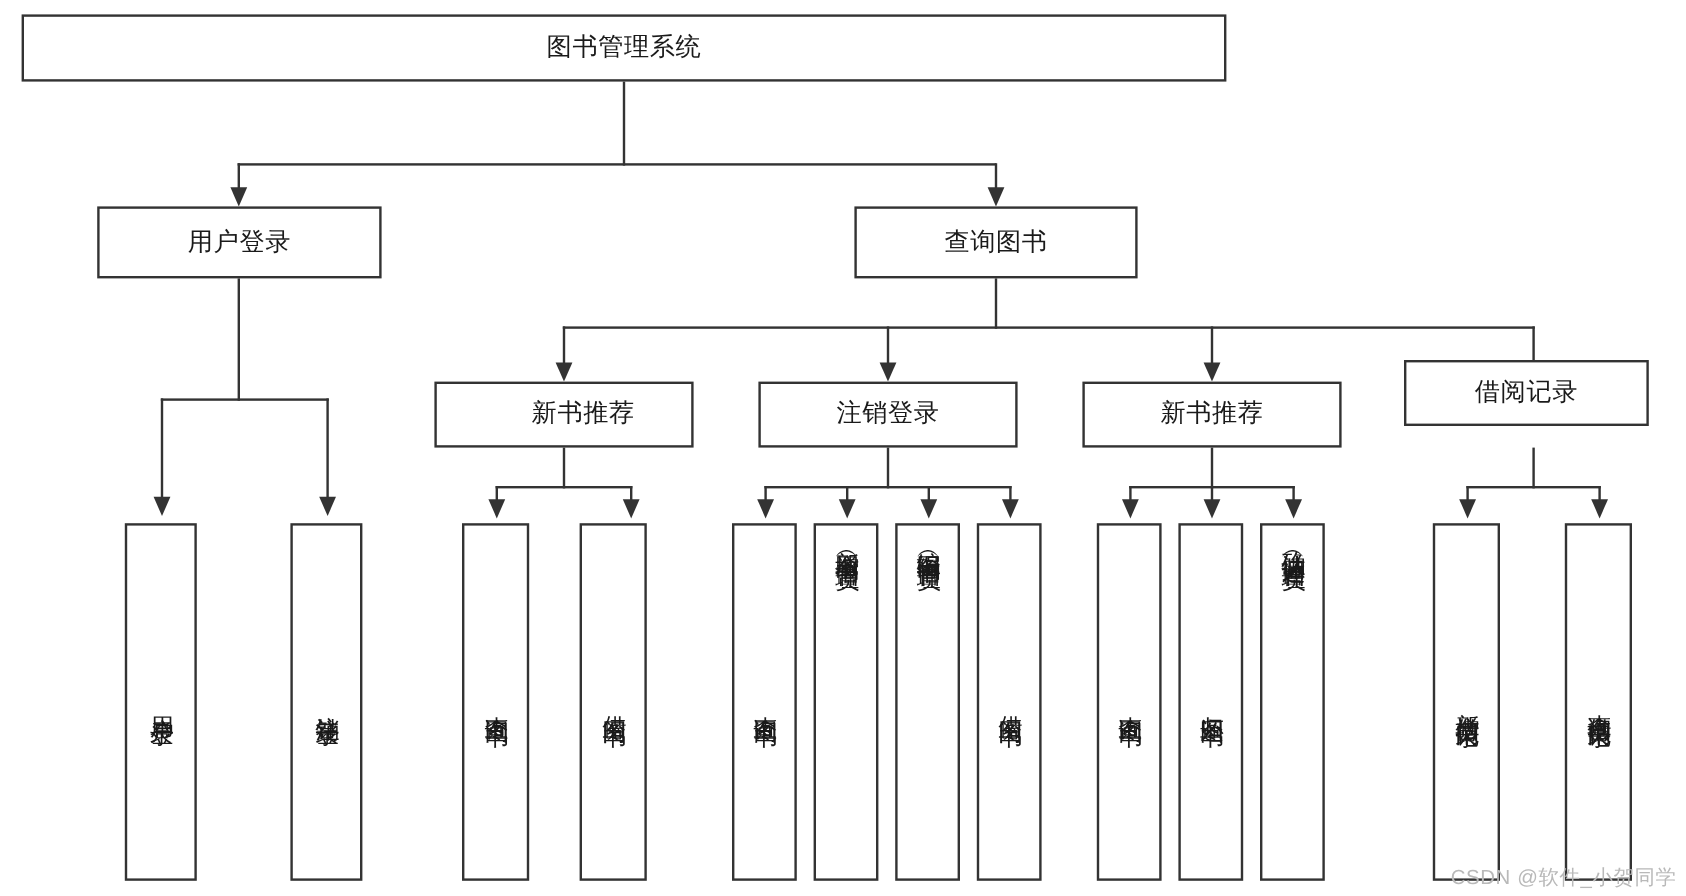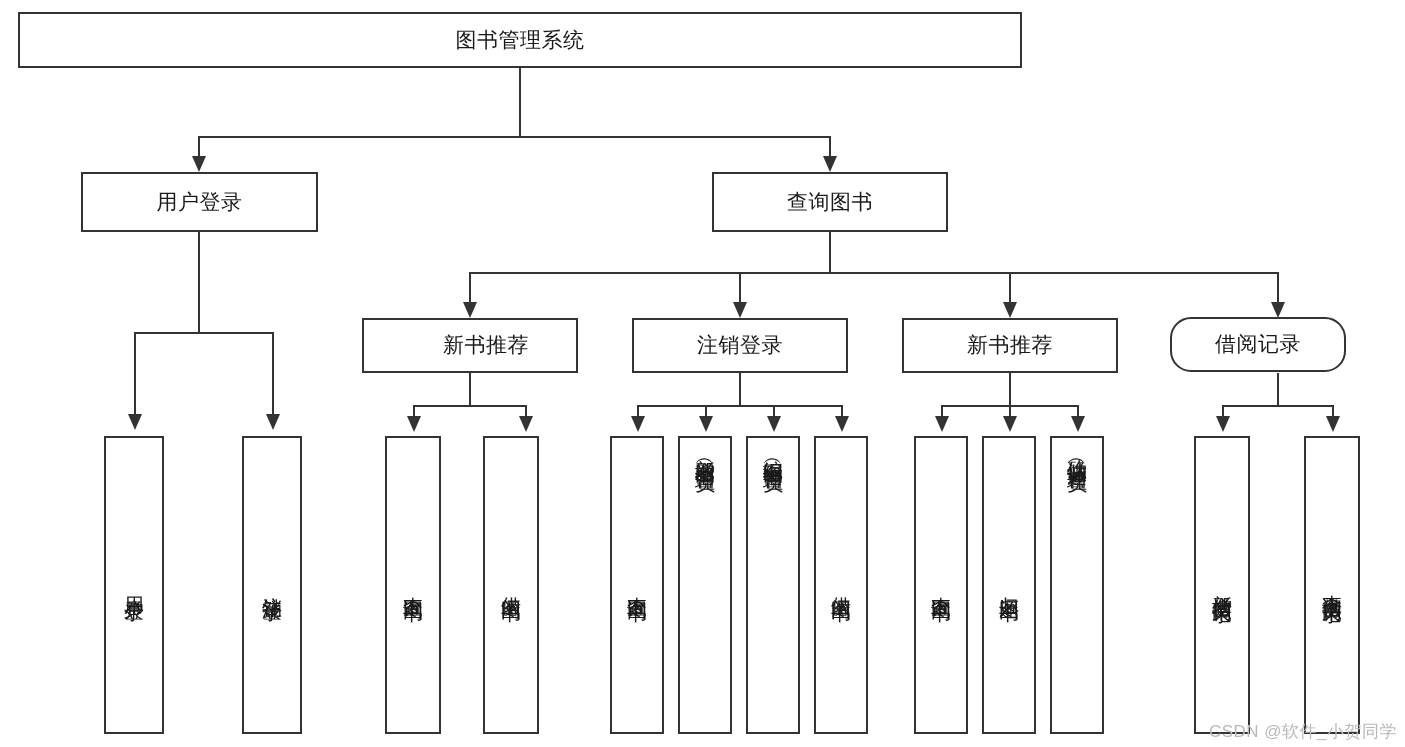--- a/index.html
+++ b/index.html
@@ -130,21 +130,21 @@
 
   <div class="node" style="left:362px; top:318px; width:216px; height:55px;padding-left:32px;">
     <span class="label">新书推荐</span>
   </div>
   <div class="node" style="left:632px; top:318px; width:216px; height:55px;">
     <span class="label">注销登录</span>
   </div>
   <div class="node" style="left:902px; top:318px; width:216px; height:55px;">
     <span class="label">新书推荐</span>
   </div>
-  <div class="node" style="left:1170px; top:317px; width:176px; height:55px;border-radius:21px;">
+  <div class="node" style="left:1170px; top:300px; width:204px; height:55px;">
     <span class="label">借阅记录</span>
   </div>
 
   <div class="edge v" style="left:469px; top:373px; height:34px;"></div>
   <div class="edge h" style="left:413px; top:405px; width:114px;"></div>
   <div class="edge v" style="left:413px; top:405px; height:12px;"></div>
   <div class="arrow" style="left:407px; top:416px;"></div>
   <div class="edge v" style="left:525px; top:405px; height:12px;"></div>
   <div class="arrow" style="left:519px; top:416px;"></div>
 

